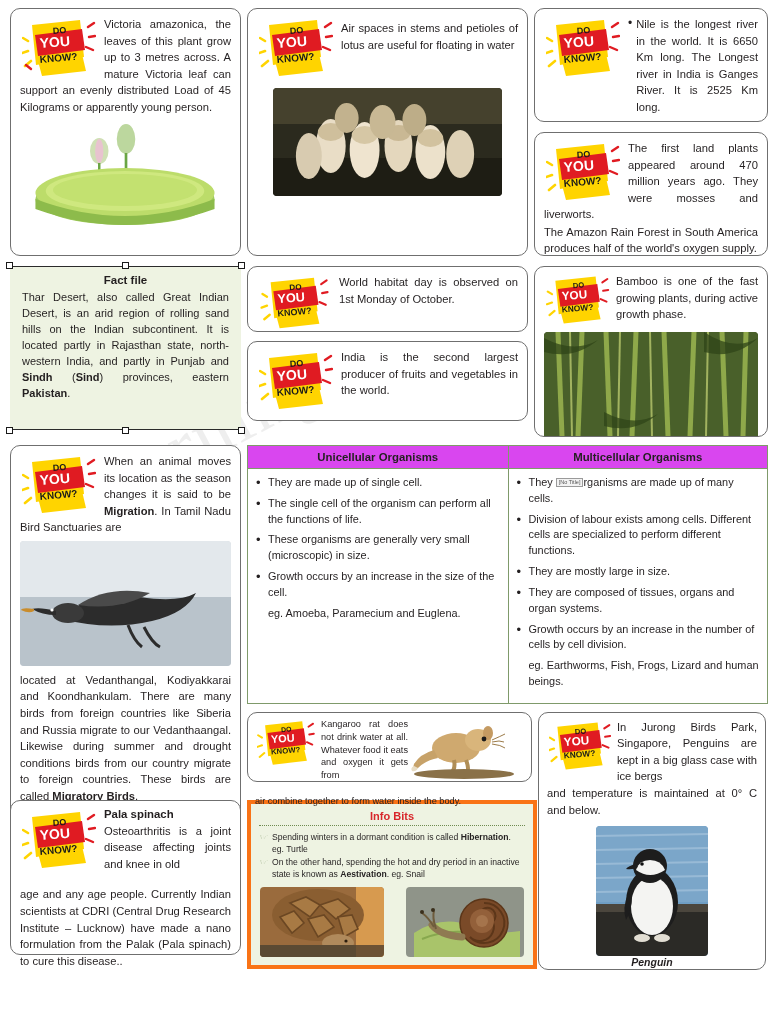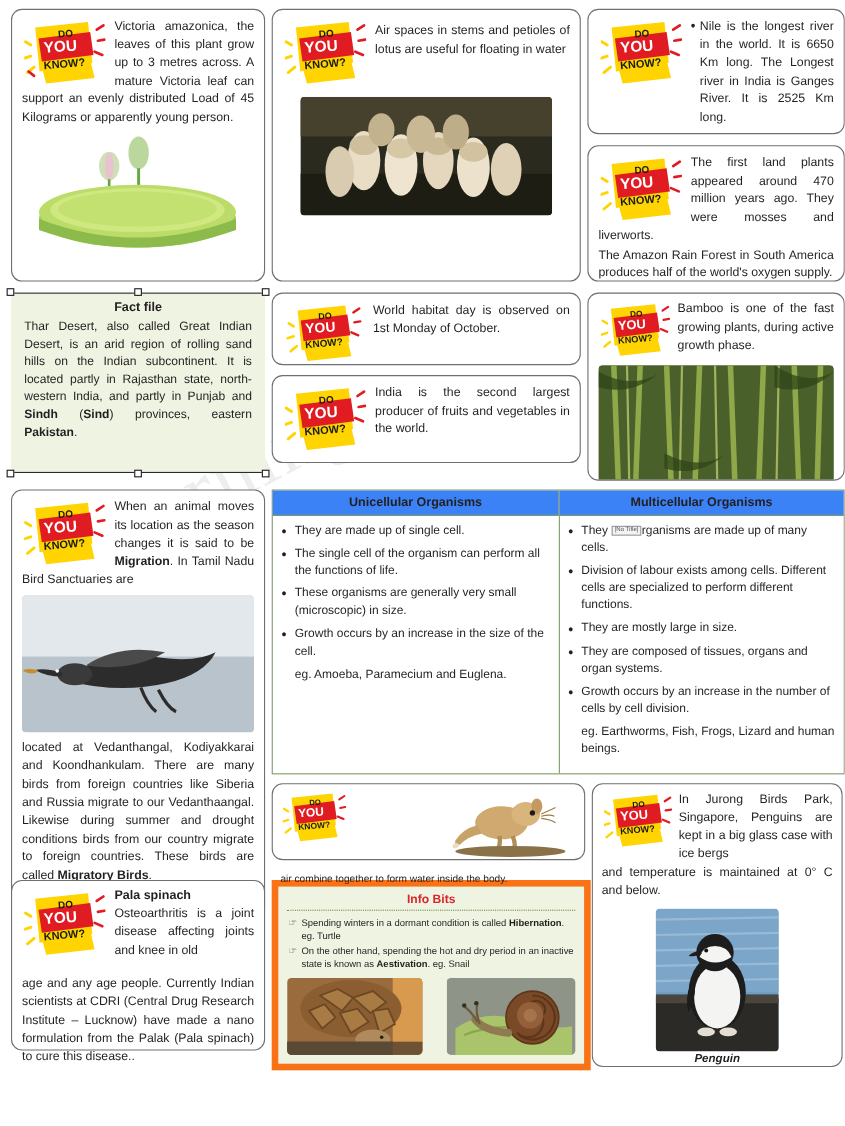--- a/index.html
+++ b/index.html
@@ -96,21 +96,21 @@
 
   
   .cmp {
     border: 1px solid #7f9a6a;
     display: flex;
     background:#fff;
   }
   .cmp-col { flex: 1 1 50%; }
   .cmp-col + .cmp-col { border-left: 1px solid #7f9a6a; }
   .cmp-head {
-    background: #3b82f6;
+    background: #d946ef;
     border-bottom: 1px solid #7f9a6a;
     text-align: center;
     font-weight: bold;
     font-size: 11.4px;
     padding: 5px 2px;
   }
   .cmp-body { padding: 6px 8px 8px 6px; }
   .cmp-body ul { margin:0; padding:0; list-style:none; }
   .cmp-body li {
     font-size: 10.9px; line-height: 1.45;
@@ -132,21 +132,21 @@
     line-height: 7px;
     padding: 0 2px;
     vertical-align: 2px;
     color: #555;
     font-family: "Liberation Sans", sans-serif;
   }
 
   
   .infobits {
     background: #eef3e2;
-    border: 6px solid #f97316;
+    border: 4px solid #f97316;
     padding: 6px 8px 8px 8px;
   }
   .infobits h3 {
     margin: 0; text-align:center;
     color: #d8262b; font-size: 11px; font-weight:bold;
   }
   .dots {
     border-bottom: 1.6px dotted #6f8b50;
     margin: 3px 0 5px 0;
   }
@@ -487,20 +487,21 @@
                   <path d="M84 24 q8 -2 12 0" stroke="#9c7b49" stroke-width="1" fill="none"></path>
                   <path d="M84 26 q9 1 13 4" stroke="#9c7b49" stroke-width="1" fill="none"></path>
                   <path d="M84 22 q9 -4 13 -6" stroke="#9c7b49" stroke-width="1" fill="none"></path>
                   <path d="M26 32 q-14 4 -20 14 q-2 6 4 4 q8 -8 20 -10 z" fill="#c7a269"></path>
                   <path d="M6 48 q-4 2 -2 5 q4 1 6 -3 z" fill="#e8ddc5"></path>
                   <path d="M46 42 q2 10 -4 14" stroke="#b08e56" stroke-width="4" fill="none"></path>
                   <path d="M58 42 q4 10 0 13" stroke="#b08e56" stroke-width="4" fill="none"></path>
                   <ellipse cx="56" cy="56" rx="50" ry="5" fill="#8a7148"></ellipse>
                 </svg>
               </div>
+              <div class="ptext" style="font-size:9.2px; line-height:1.4; overflow:hidden;">Kangaroo rat does not drink water at all. Whatever food it eats and oxygen it gets from</div>
               <div class="clear"></div>
               <div class="ptext" style="font-size:9.2px; line-height:1.4; margin-top:13px;">air combine together to form water inside the body.</div>
             </div>
           </div>
 
           <div style="width:228px; flex:none;">
             <div class="panel" style="height:258px; padding:6px 8px;">
               <div class="dyk-badge" style="width:62px;height:52px;margin-right:6px;">
                 <svg width="62" height="52" viewBox="0 0 74 62">
                   <path d="M10 8 L58 3 L62 40 L14 48 Z" fill="#ffd400"></path>

